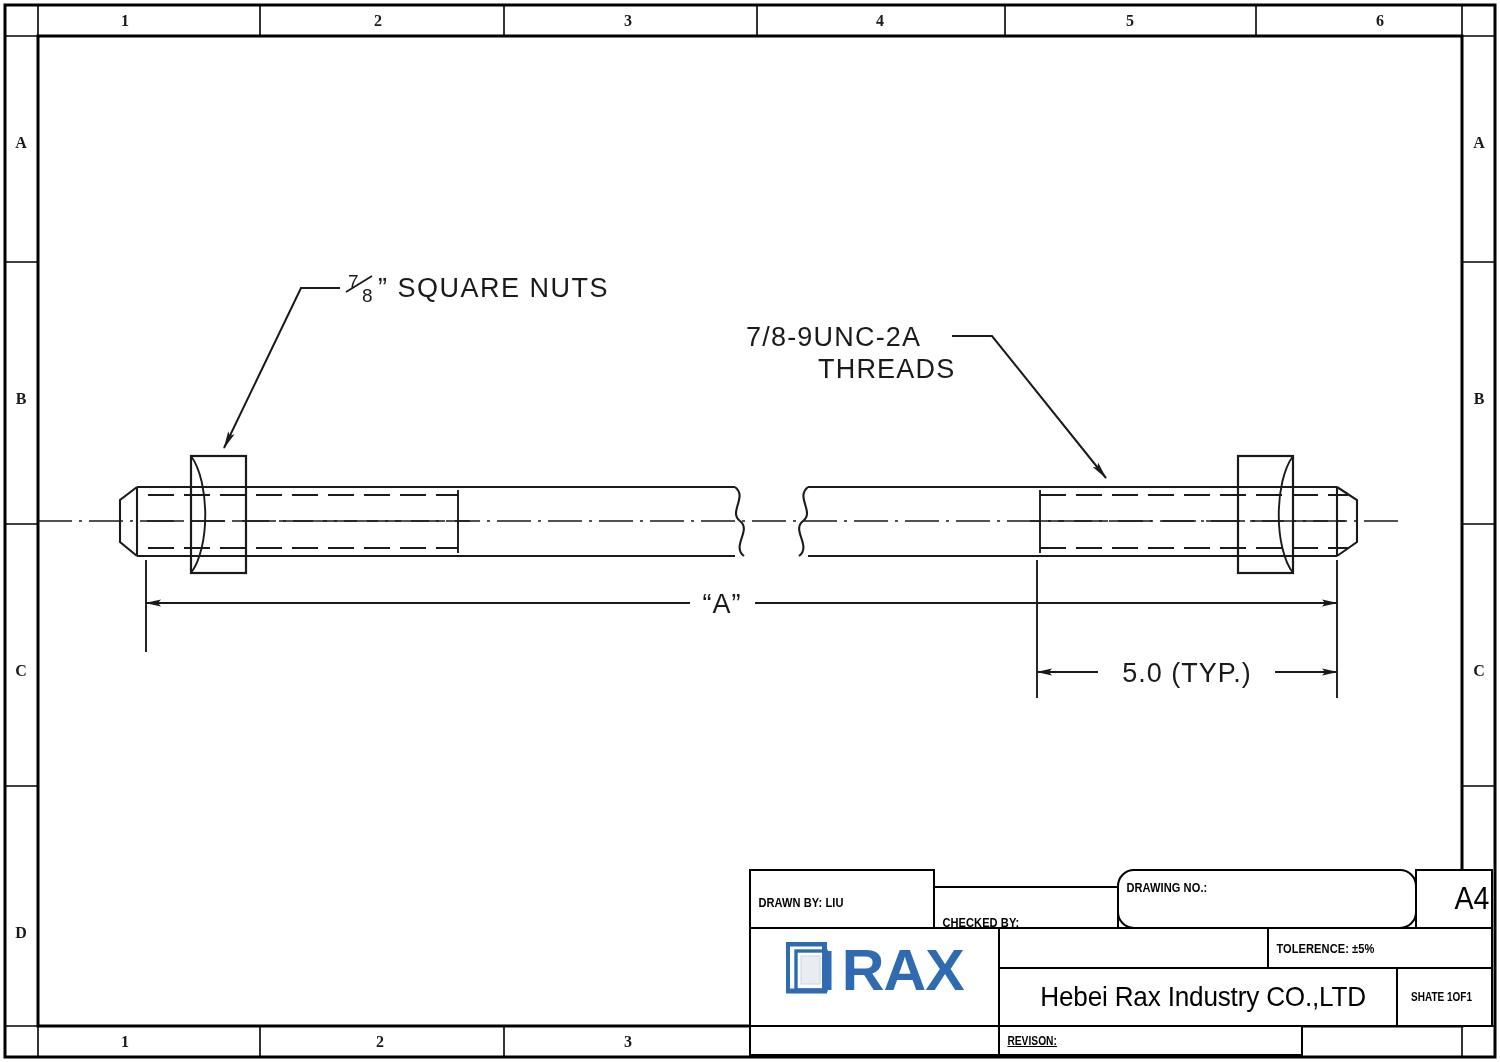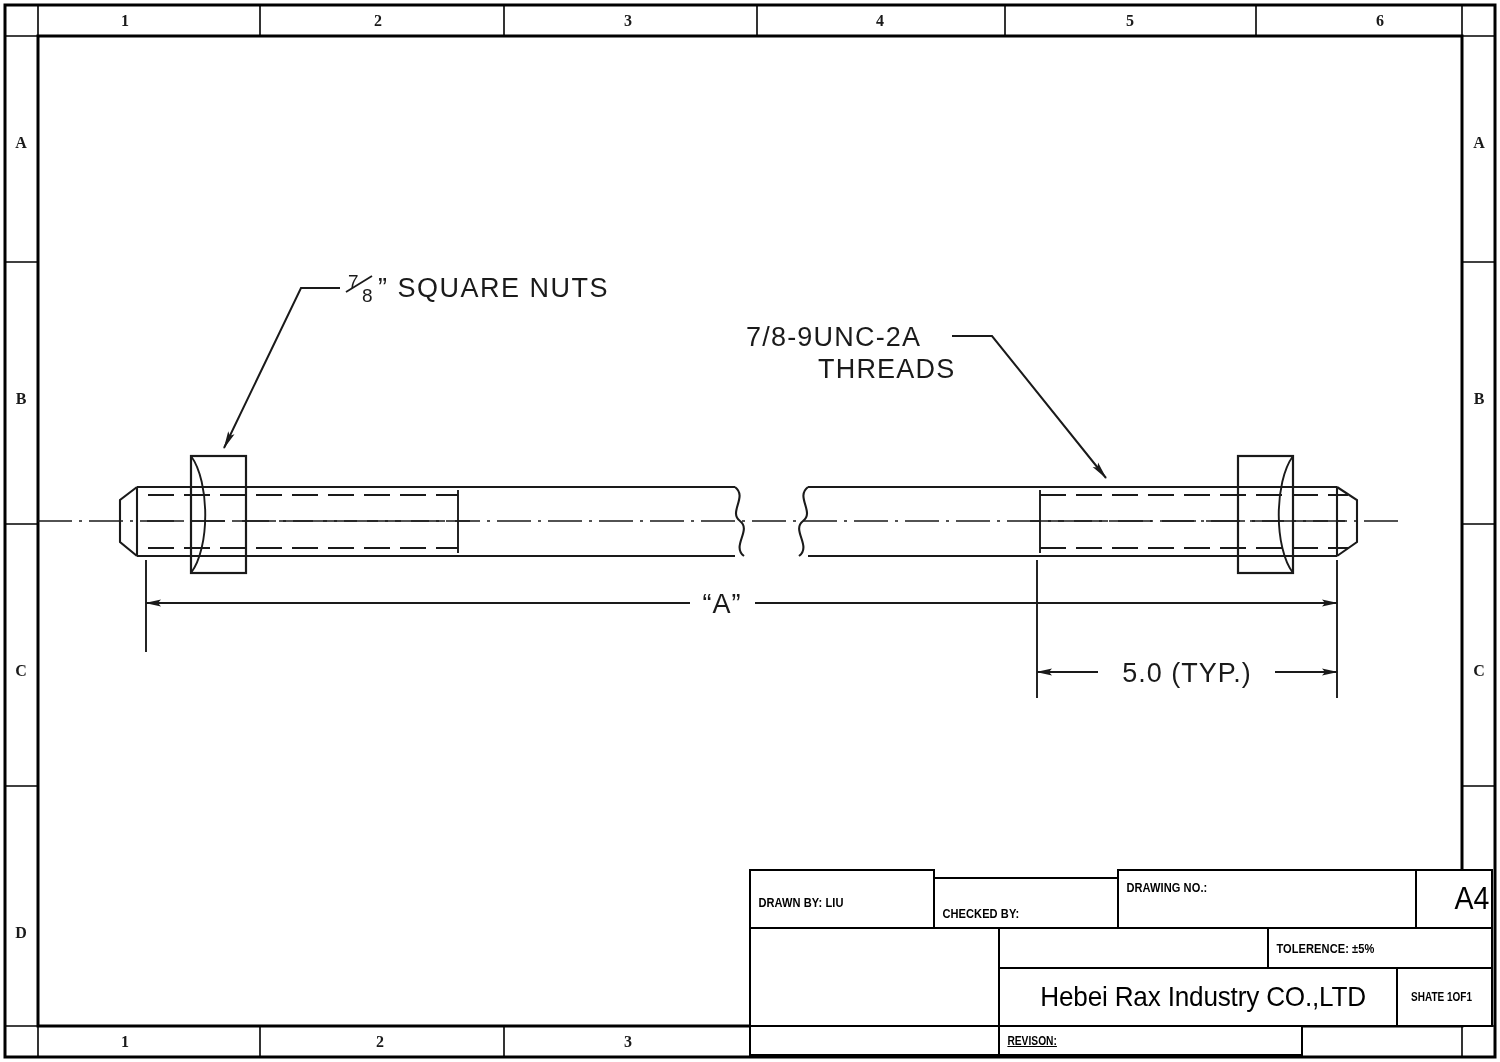--- a/index.html
+++ b/index.html
@@ -195,25 +195,25 @@
     </g>
     <text x="1187" y="682" font-size="27" text-anchor="middle" fill="#1a1a1a" font-family="Liberation Sans, sans-serif" letter-spacing="1">5.0  (TYP.)</text>
   </svg>
 
   <div id="titleblock">
 
     <div class="tb-cell" style="left:0;top:0;width:186px;height:67px;">
       <span class="tb-txt t13">DRAWN BY:  LIU</span>
     </div>
 
-    <div class="tb-cell" style="left:184px;top:8px;width:186px;height:72px;">
+    <div class="tb-cell" style="left:184px;top:17px;width:186px;height:72px;">
       <span class="tb-txt t13">CHECKED BY:</span>
     </div>
 
-    <div class="tb-cell" style="left:368px;top:0;width:300px;height:60px;">
+    <div class="tb-cell" style="left:368px;top:0;width:300px;height:60px;border-radius:17px;">
       <span class="tb-txt t13" style="align-self:flex-start;padding-top:9px;">DRAWING NO.:</span>
     </div>
 
     <div class="tb-cell tb-a4" style="left:666px;top:0;width:78px;height:60px;">
       <span>A4</span>
     </div>
 
     <div class="tb-cell" style="left:0;top:58px;width:251px;height:100px;border-top-width:2px;">
     </div>
 
@@ -231,15 +231,26 @@
       <span>SHATE 1OF1</span>
     </div>
 
     <div class="tb-cell" style="left:0;top:156px;width:251px;height:31px;"></div>
 
     <div class="tb-cell" style="left:249px;top:156px;width:305px;height:31px;text-decoration:underline;">
       <span class="tb-txt t12">REVISON:</span>
     </div>
 
 
+    <div id="logo">
+      <div id="logo-mark">
+        <svg viewBox="0 0 50 56" width="50" height="56">
+          <rect x="1.5" y="2" width="37" height="47" fill="none" stroke="#2f6bb0" stroke-width="5"></rect>
+          <rect x="10" y="9" width="30" height="39" fill="none" stroke="#2f6bb0" stroke-width="3.4"></rect>
+          <rect x="15" y="14" width="19" height="28" fill="#e9edf2" stroke="#c9d3de" stroke-width="1"></rect>
+          <rect x="41" y="9" width="4.5" height="39" fill="#2f6bb0"></rect>
+        </svg>
+      </div>
+      <div id="logo-text">RAX</div>
+    </div>
   </div>
 
 </div>
 
 </body></html>

